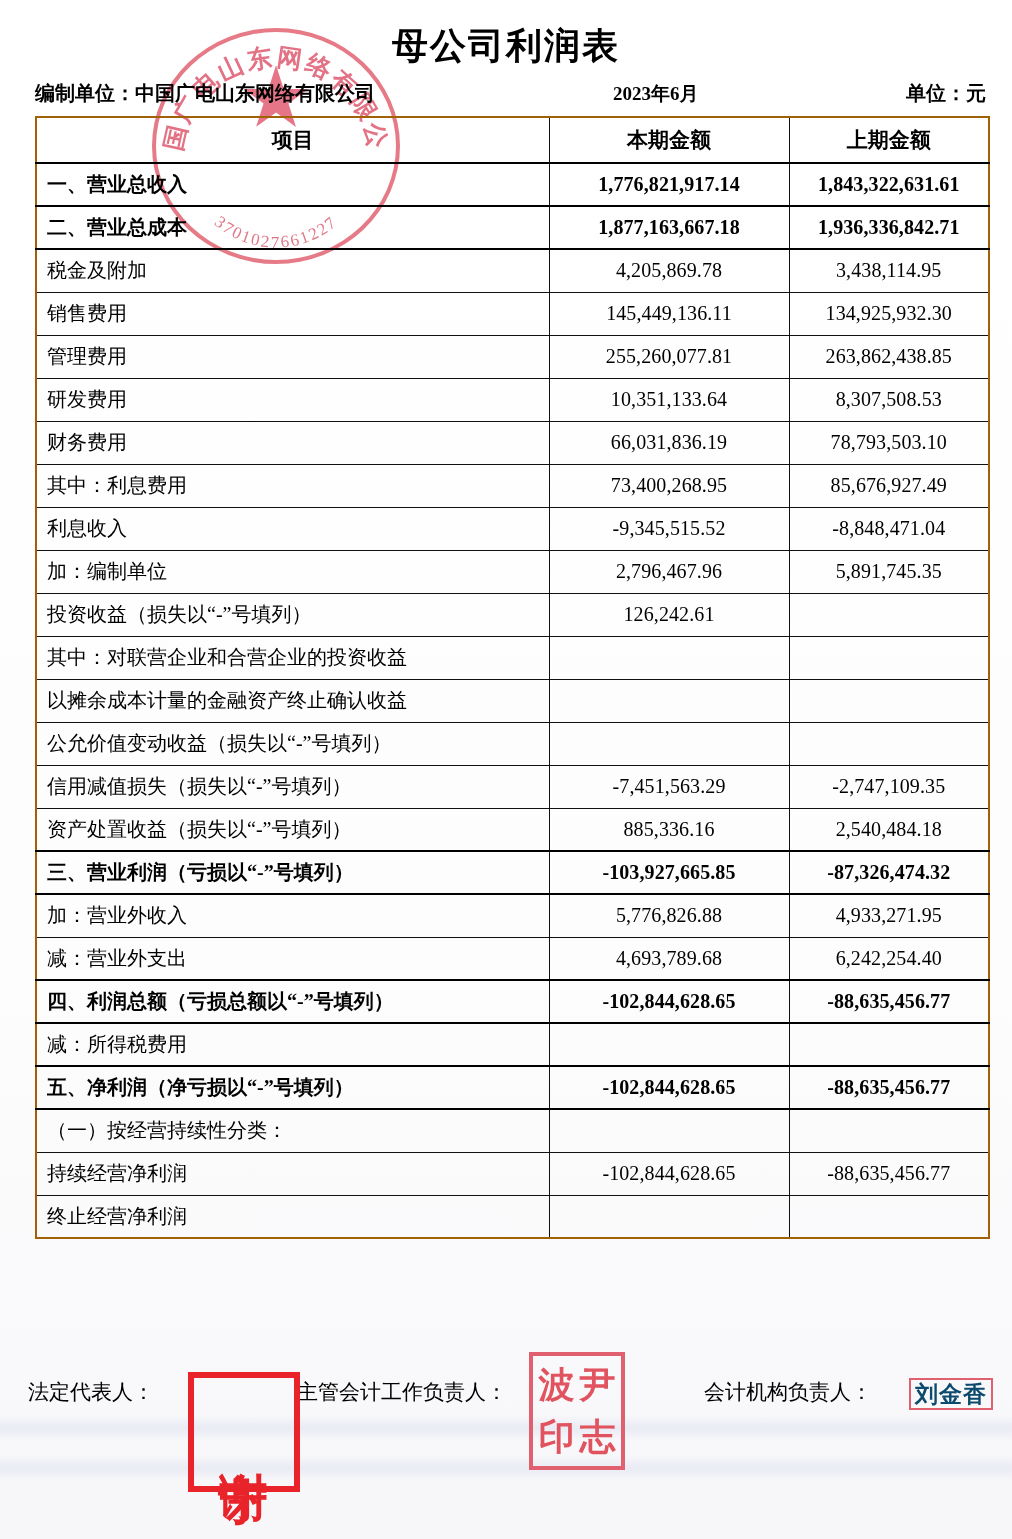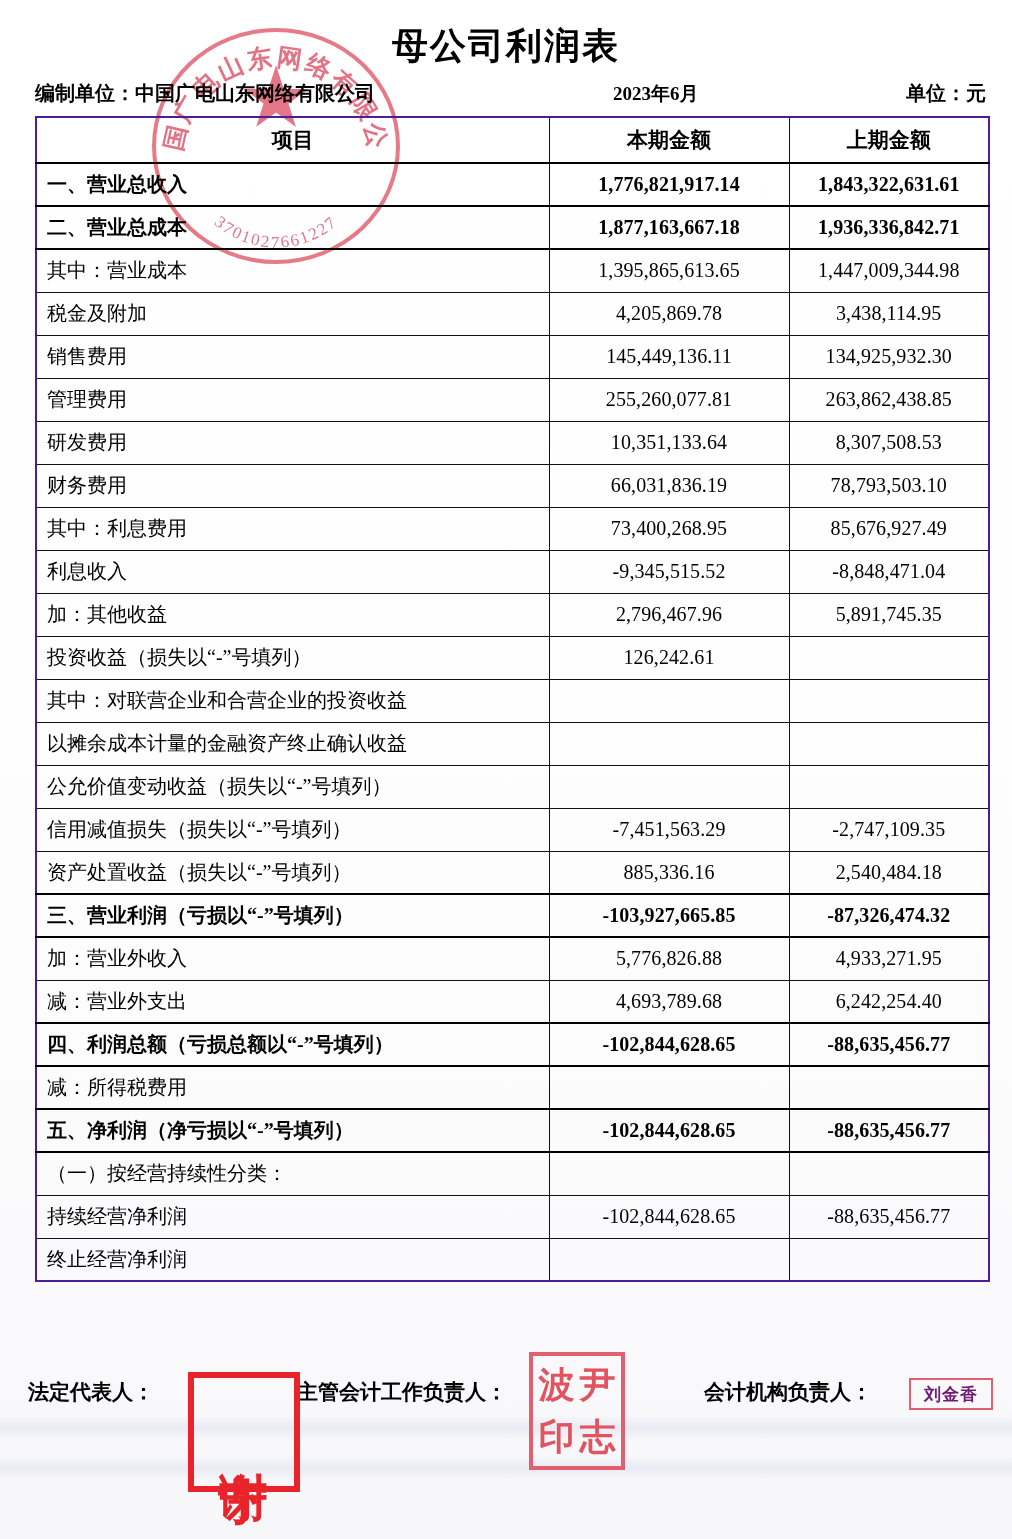--- a/index.html
+++ b/index.html
@@ -96,40 +96,40 @@
   .num {
     text-align: center;
     font-family: "Liberation Serif", "DejaVu Serif", serif;
     font-size: 20px;
     letter-spacing: 0.1px;
     white-space: nowrap;
   }
   .item { text-align: left; white-space: nowrap; }
 
   
-  table.stmt { border: 2px solid #4c1d95; }
+  table.stmt { border: 2px solid #a16207; }
   table.stmt tr.bold-row td { font-weight: bold; }
   table.stmt tr.bold-row { border-top: 2px solid #000; }
   table.stmt tr.bold-row td { border-top: 2px solid #000; border-bottom: 2px solid #000; }
 
   
   .ind0 { padding-left: 8px; }
   .ind1 { padding-left: 36px; }
   .ind2 { padding-left: 60px; }
   .ind3 { padding-left: 86px; }
 
   
   .footer {
     position: absolute;
     top: 1368px;
     left: 0;
     width: 1012px;
     height: 60px;
     font-size: 21px;
-    font-weight: bold;
+    font-weight: normal;
     font-family: "Liberation Sans", "DejaVu Sans", sans-serif;
   }
   .sig { position: absolute; white-space: nowrap; }
   .sig-legal { left: 28px; top: 10px; }
   .sig-chief { left: 297px; top: 10px; }
   .sig-org   { left: 704px; top: 10px; }
 
   
   .seal-round {
     position: absolute;
@@ -217,22 +217,22 @@
     align-items: center;
     justify-items: center;
     padding: 3px;
   }
   #seal-chief span { line-height: 1; }
   #seal-org {
     left: 909px; top: 1378px;
     width: 84px; height: 32px;
     border-width: 2px;
     border-color: #e06070;
-    color: #701a75;
-    font-size: 17px;
+    color: #0c4a6e;
+    font-size: 23px;
     display: flex; align-items: center; justify-content: center;
     letter-spacing: 1px;
   }
 </style>
 </head>
 <body>
 
 <div class="page-bg"></div>
 <div class="scan-band" style="top:1415px"></div>
 <div class="scan-band" style="top:1455px"></div>
@@ -268,25 +268,20 @@
             <td class="item ind0">一、营业总收入</td>
             <td class="num">1,776,821,917.14</td>
             <td class="num">1,843,322,631.61</td>
           </tr>
           <tr class="bold-row">
             <td class="item ind0">二、营业总成本</td>
             <td class="num">1,877,163,667.18</td>
             <td class="num">1,936,336,842.71</td>
           </tr>
           <tr>
-            <td class="item ind1">其中：营业成本</td>
-            <td class="num">1,395,865,613.65</td>
-            <td class="num">1,447,009,344.98</td>
-          </tr>
-          <tr>
             <td class="item ind2">税金及附加</td>
             <td class="num">4,205,869.78</td>
             <td class="num">3,438,114.95</td>
           </tr>
           <tr>
             <td class="item ind2">销售费用</td>
             <td class="num">145,449,136.11</td>
             <td class="num">134,925,932.30</td>
           </tr>
           <tr>
@@ -308,21 +303,21 @@
             <td class="item ind2">其中：利息费用</td>
             <td class="num">73,400,268.95</td>
             <td class="num">85,676,927.49</td>
           </tr>
           <tr>
             <td class="item ind3">利息收入</td>
             <td class="num">-9,345,515.52</td>
             <td class="num">-8,848,471.04</td>
           </tr>
           <tr>
-            <td class="item ind1">加：其他收益</td>
+            <td class="item ind1">加：编制单位</td>
             <td class="num">2,796,467.96</td>
             <td class="num">5,891,745.35</td>
           </tr>
           <tr>
             <td class="item ind1">投资收益（损失以“-”号填列）</td>
             <td class="num">126,242.61</td>
             <td class="num"></td>
           </tr>
           <tr>
             <td class="item ind1">其中：对联营企业和合营企业的投资收益</td>

